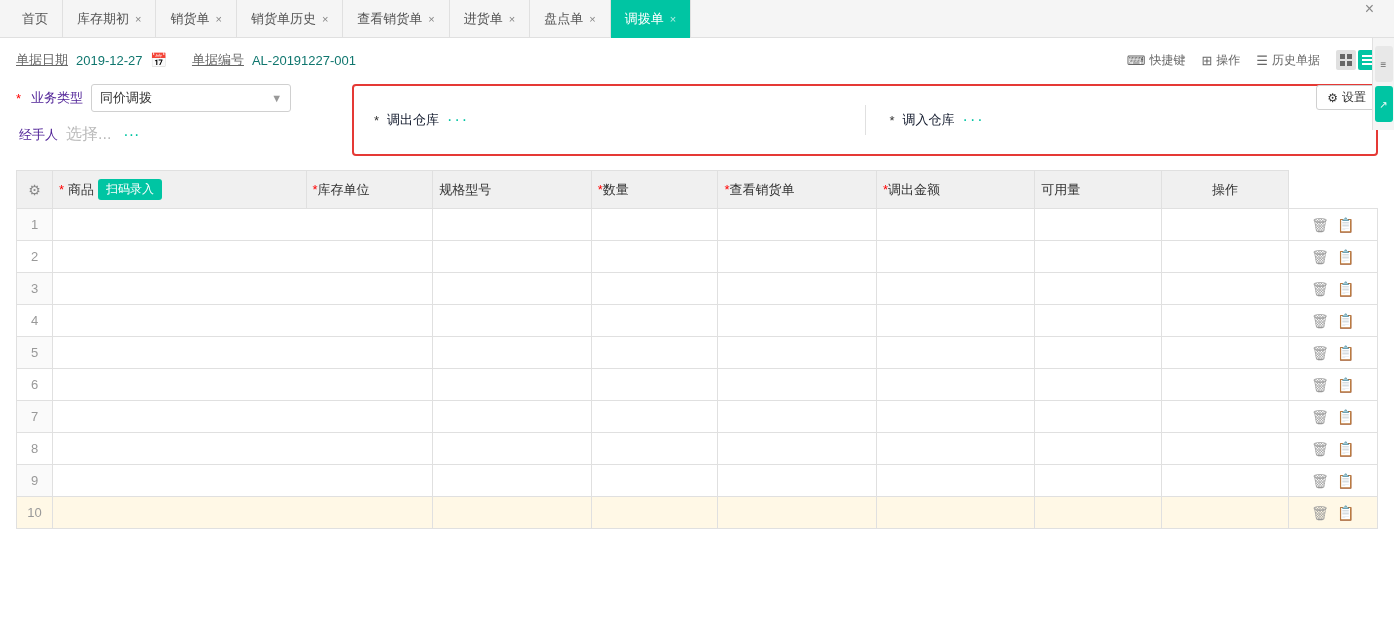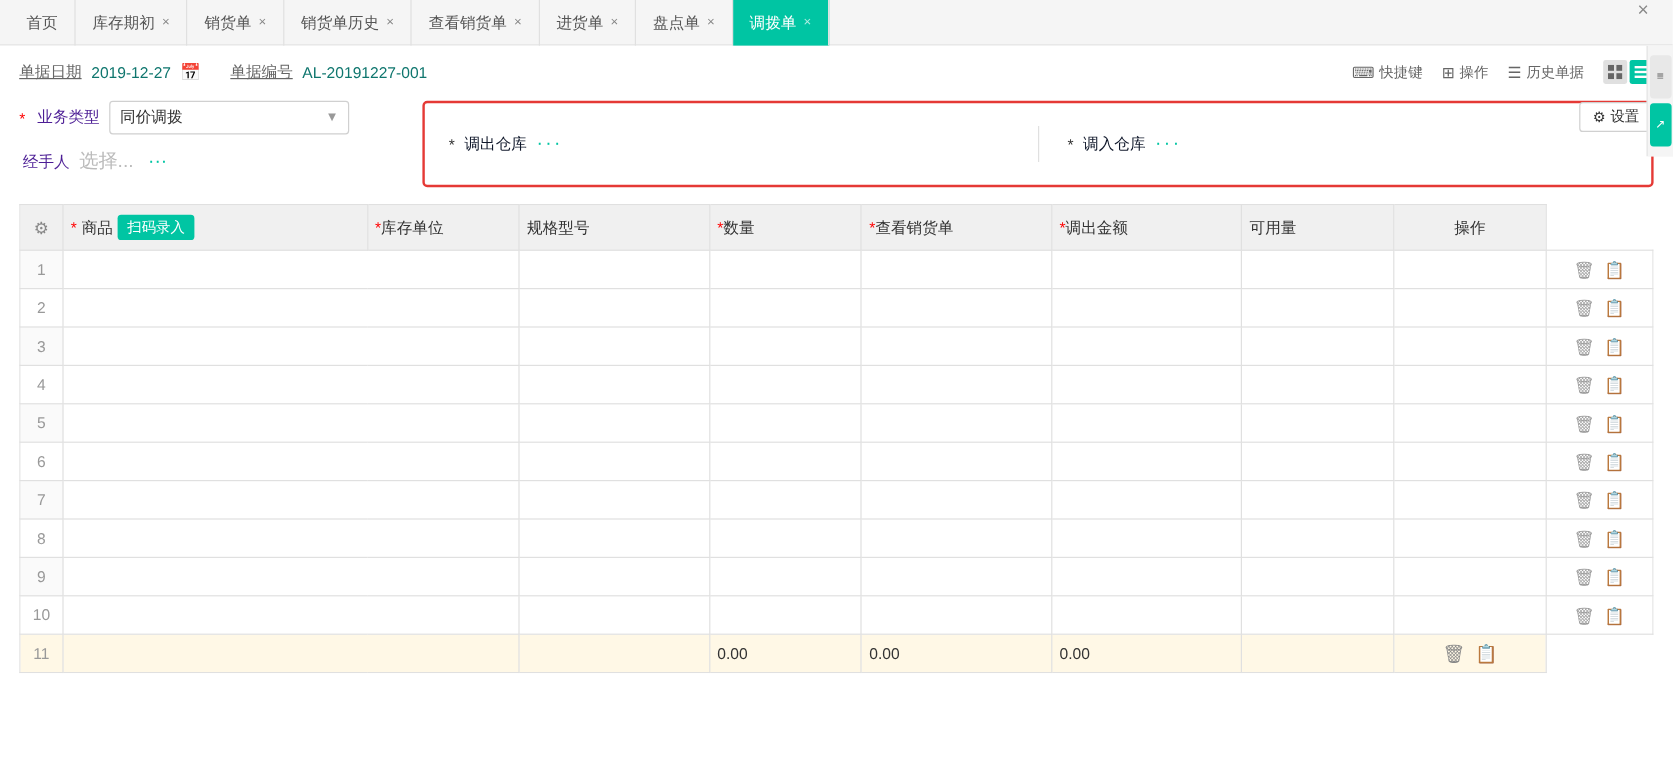--- a/index.html
+++ b/index.html
@@ -607,35 +607,20 @@
       <td></td>
       <td></td>
       <td></td>
       <td class="action-col">
         <div class="row-action">
           <span title="删除" style="font-size:14px;color:#999;cursor:pointer">🗑</span>
           <span title="复制" style="font-size:14px;color:#999;cursor:pointer">📋</span>
         </div>
       </td>
     </tr>
-          <tr>
-      <td class="num-cell subtotal-label" colspan="1">11</td>
-      <td colspan="2" style="background:#fff8e6;padding:4px 8px;"></td>
-      <td style="background:#fff8e6;"></td>
-      <td style="background:#fff8e6;text-align:left;padding:0 6px;">0.00</td>
-      <td style="background:#fff8e6;text-align:left;padding:0 6px;">0.00</td>
-      <td style="background:#fff8e6;text-align:left;padding:0 6px;">0.00</td>
-      <td style="background:#fff8e6;"></td>
-      <td style="background:#fff8e6;" class="action-col">
-        <div class="row-action">
-          <span title="删除">🗑</span>
-          <span title="复制">📋</span>
-        </div>
-      </td>
-    </tr>
         </tbody>
     </table>
   </div>
 
 </div>
 
 <div class="right-panel">
   <div class="right-panel-btn">
     <span>≡</span>
   </div>

